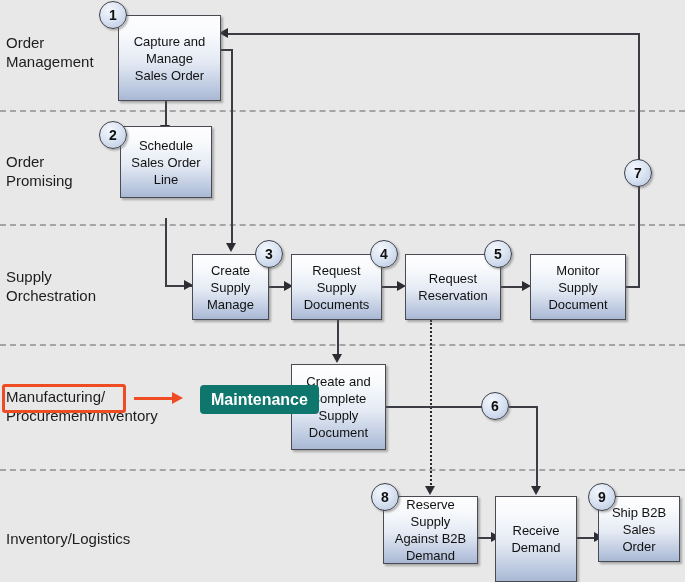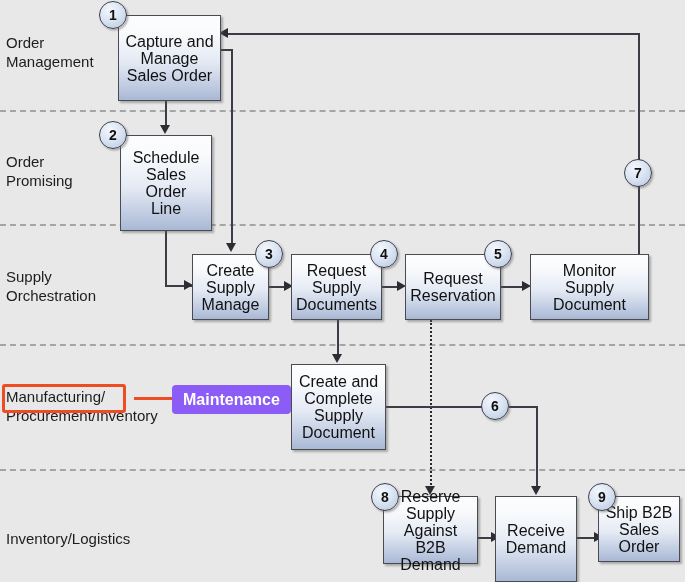--- a/index.html
+++ b/index.html
@@ -30,21 +30,21 @@
 
   
   .node{
     position:absolute;
     box-sizing:border-box;
     border:1.6px solid #4a4a52;
     background:linear-gradient(to bottom,#fdfdfe 0%,#fafbfd 18%,#e4eaf4 55%,#b9c6de 88%,#a9b8d3 100%);
     box-shadow:1.5px 1.5px 2px rgba(90,90,90,.45);
     display:flex;align-items:center;justify-content:center;
     text-align:center;
-    font-size:16px;
+    font-size:13px;
     line-height:17px;
     color:#111;
     padding:2px 3px;
     white-space:pre-line;
     z-index:5;
   }
 
   
   .badge{
     position:absolute;
@@ -77,29 +77,30 @@
   .hl-box{
     position:absolute;
     box-sizing:border-box;
     border:3px solid #f04c23;
     border-radius:3px;
     z-index:12;
     pointer-events:none;
   }
   .hl-pill{
     position:absolute;
-    background:#8b5cf6;
+    background:#0f766e;
     border-radius:4px;
     color:#fff;
     font-size:16px;
     font-weight:bold;
     display:flex;align-items:center;justify-content:center;
     padding:0 11px;
     z-index:13;
     white-space:nowrap;
+    margin-left:28px;
   }
   .hl-arrow{
     position:absolute;z-index:13;height:22px;
     display:flex;align-items:center;
   }
   .hl-arrow .shaft{width:38px;height:3px;background:#f04c23;}
   .hl-arrow .head{
     width:0;height:0;
     border-top:6px solid transparent;
     border-bottom:6px solid transparent;
@@ -165,36 +166,36 @@
   <div class="conn h" style="left:477px;top:537px;width:18px;"></div>
   <div class="arrow right" style="left:491px;top:532px;"></div>
 
   <div class="conn h" style="left:576px;top:537px;width:22px;"></div>
   <div class="arrow right" style="left:594px;top:532px;"></div>
 
   <div class="node" style="left:118px;top:15px;width:103px;height:86px;">Capture and
 Manage
 Sales Order</div>
 
-  <div class="node" style="left:120px;top:135px;width:92px;height:96px;">Schedule
+  <div class="node" style="left:120px;top:126px;width:92px;height:72px;">Schedule
 Sales Order
 Line</div>
 
   <div class="node" style="left:192px;top:254px;width:77px;height:66px;">Create
 Supply
 Manage</div>
 
   <div class="node" style="left:291px;top:254px;width:91px;height:66px;">Request
 Supply
 Documents</div>
 
   <div class="node" style="left:405px;top:254px;width:96px;height:66px;">Request
 Reservation</div>
 
-  <div class="node" style="left:530px;top:254px;width:119px;height:66px;">Monitor
+  <div class="node" style="left:530px;top:254px;width:96px;height:66px;">Monitor
 Supply
 Document</div>
 
   <div class="node" style="left:291px;top:364px;width:95px;height:86px;">Create and
 Complete
 Supply
 Document</div>
 
   <div class="node" style="left:383px;top:496px;width:95px;height:68px;">Reserve
 Supply

